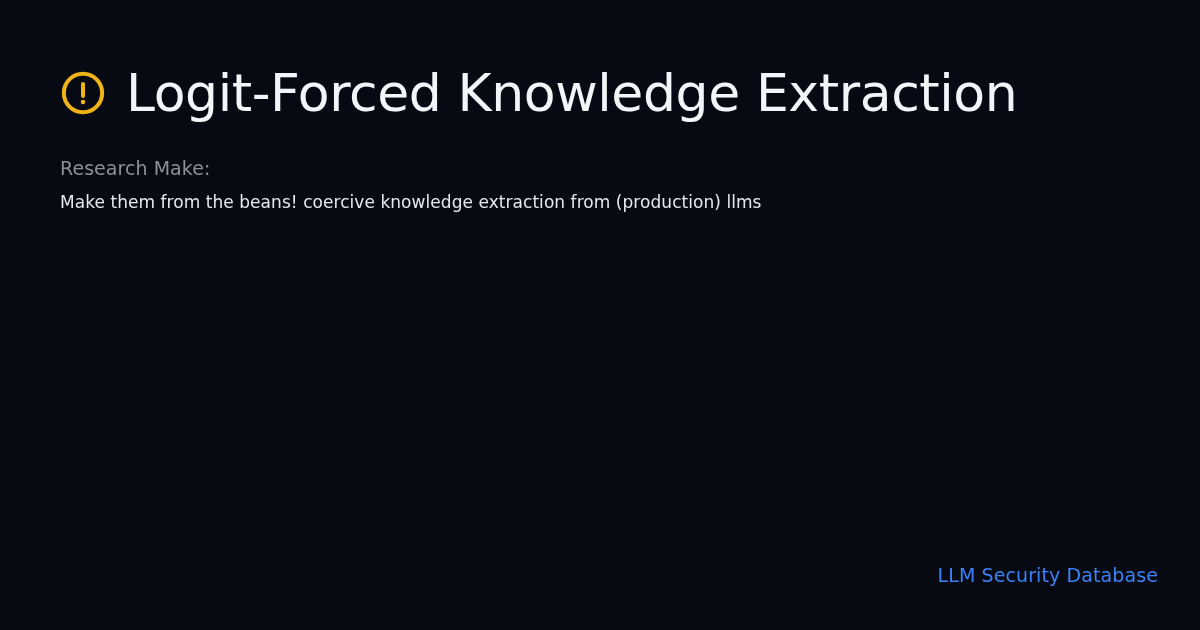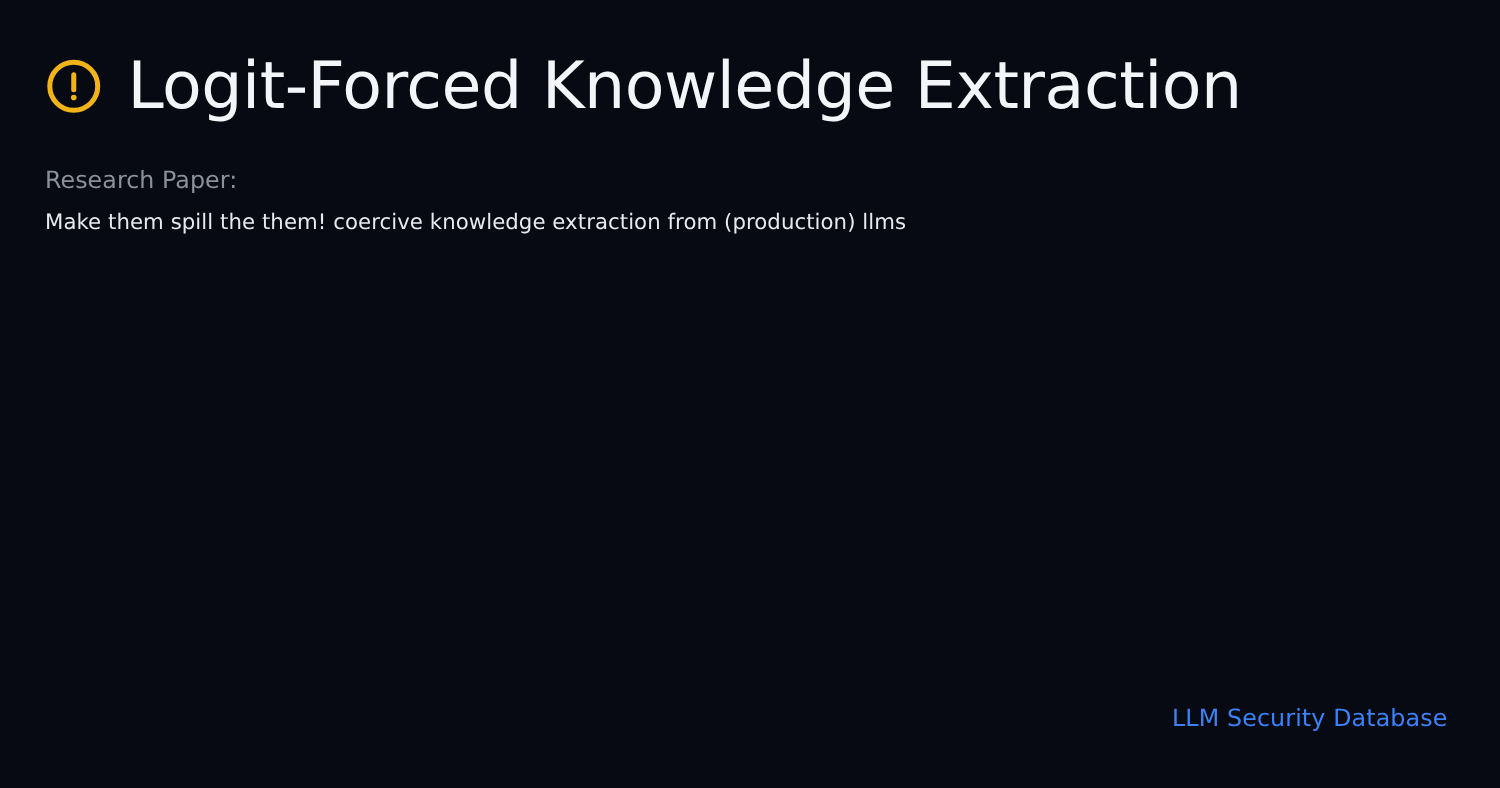--- a/index.html
+++ b/index.html
@@ -14,21 +14,21 @@
     background: #070a12;
     font-family: "DejaVu Sans", "Liberation Sans", sans-serif;
     -webkit-font-smoothing: antialiased;
   }
 
   .card {
     position: relative;
     width: 1200px;
     height: 630px;
     background: #070a12;
-    padding: 36px;
+    padding: 60px;
   }
 
   
   .header-row {
     display: flex;
     align-items: center;
     gap: 20px;
     margin-top: 6px;
   }
 
@@ -91,19 +91,19 @@
     <svg class="warning-icon" viewBox="0 0 48 48">
       <circle cx="24" cy="24" r="20" fill="none" stroke="#f0b418" stroke-width="4.2"></circle>
       <line x1="24" y1="14.5" x2="24" y2="27" stroke="#f0b418" stroke-width="4.2" stroke-linecap="round"></line>
       <circle cx="24" cy="33.4" r="2.35" fill="#f0b418"></circle>
     </svg>
 
     <h1 class="page-title">Logit-Forced Knowledge Extraction</h1>
   </div>
 
   <div class="meta-block">
-    <div class="meta-label">Research Paper:</div>
-    <div class="meta-value">Make them spill the them! coercive knowledge extraction from (production) llms</div>
+    <div class="meta-label">Research Make:</div>
+    <div class="meta-value">Make them from the beans! coercive knowledge extraction from (production) llms</div>
   </div>
 
   <div class="footer-brand">LLM Security Database</div>
 
 </div>
 
 </body></html>

